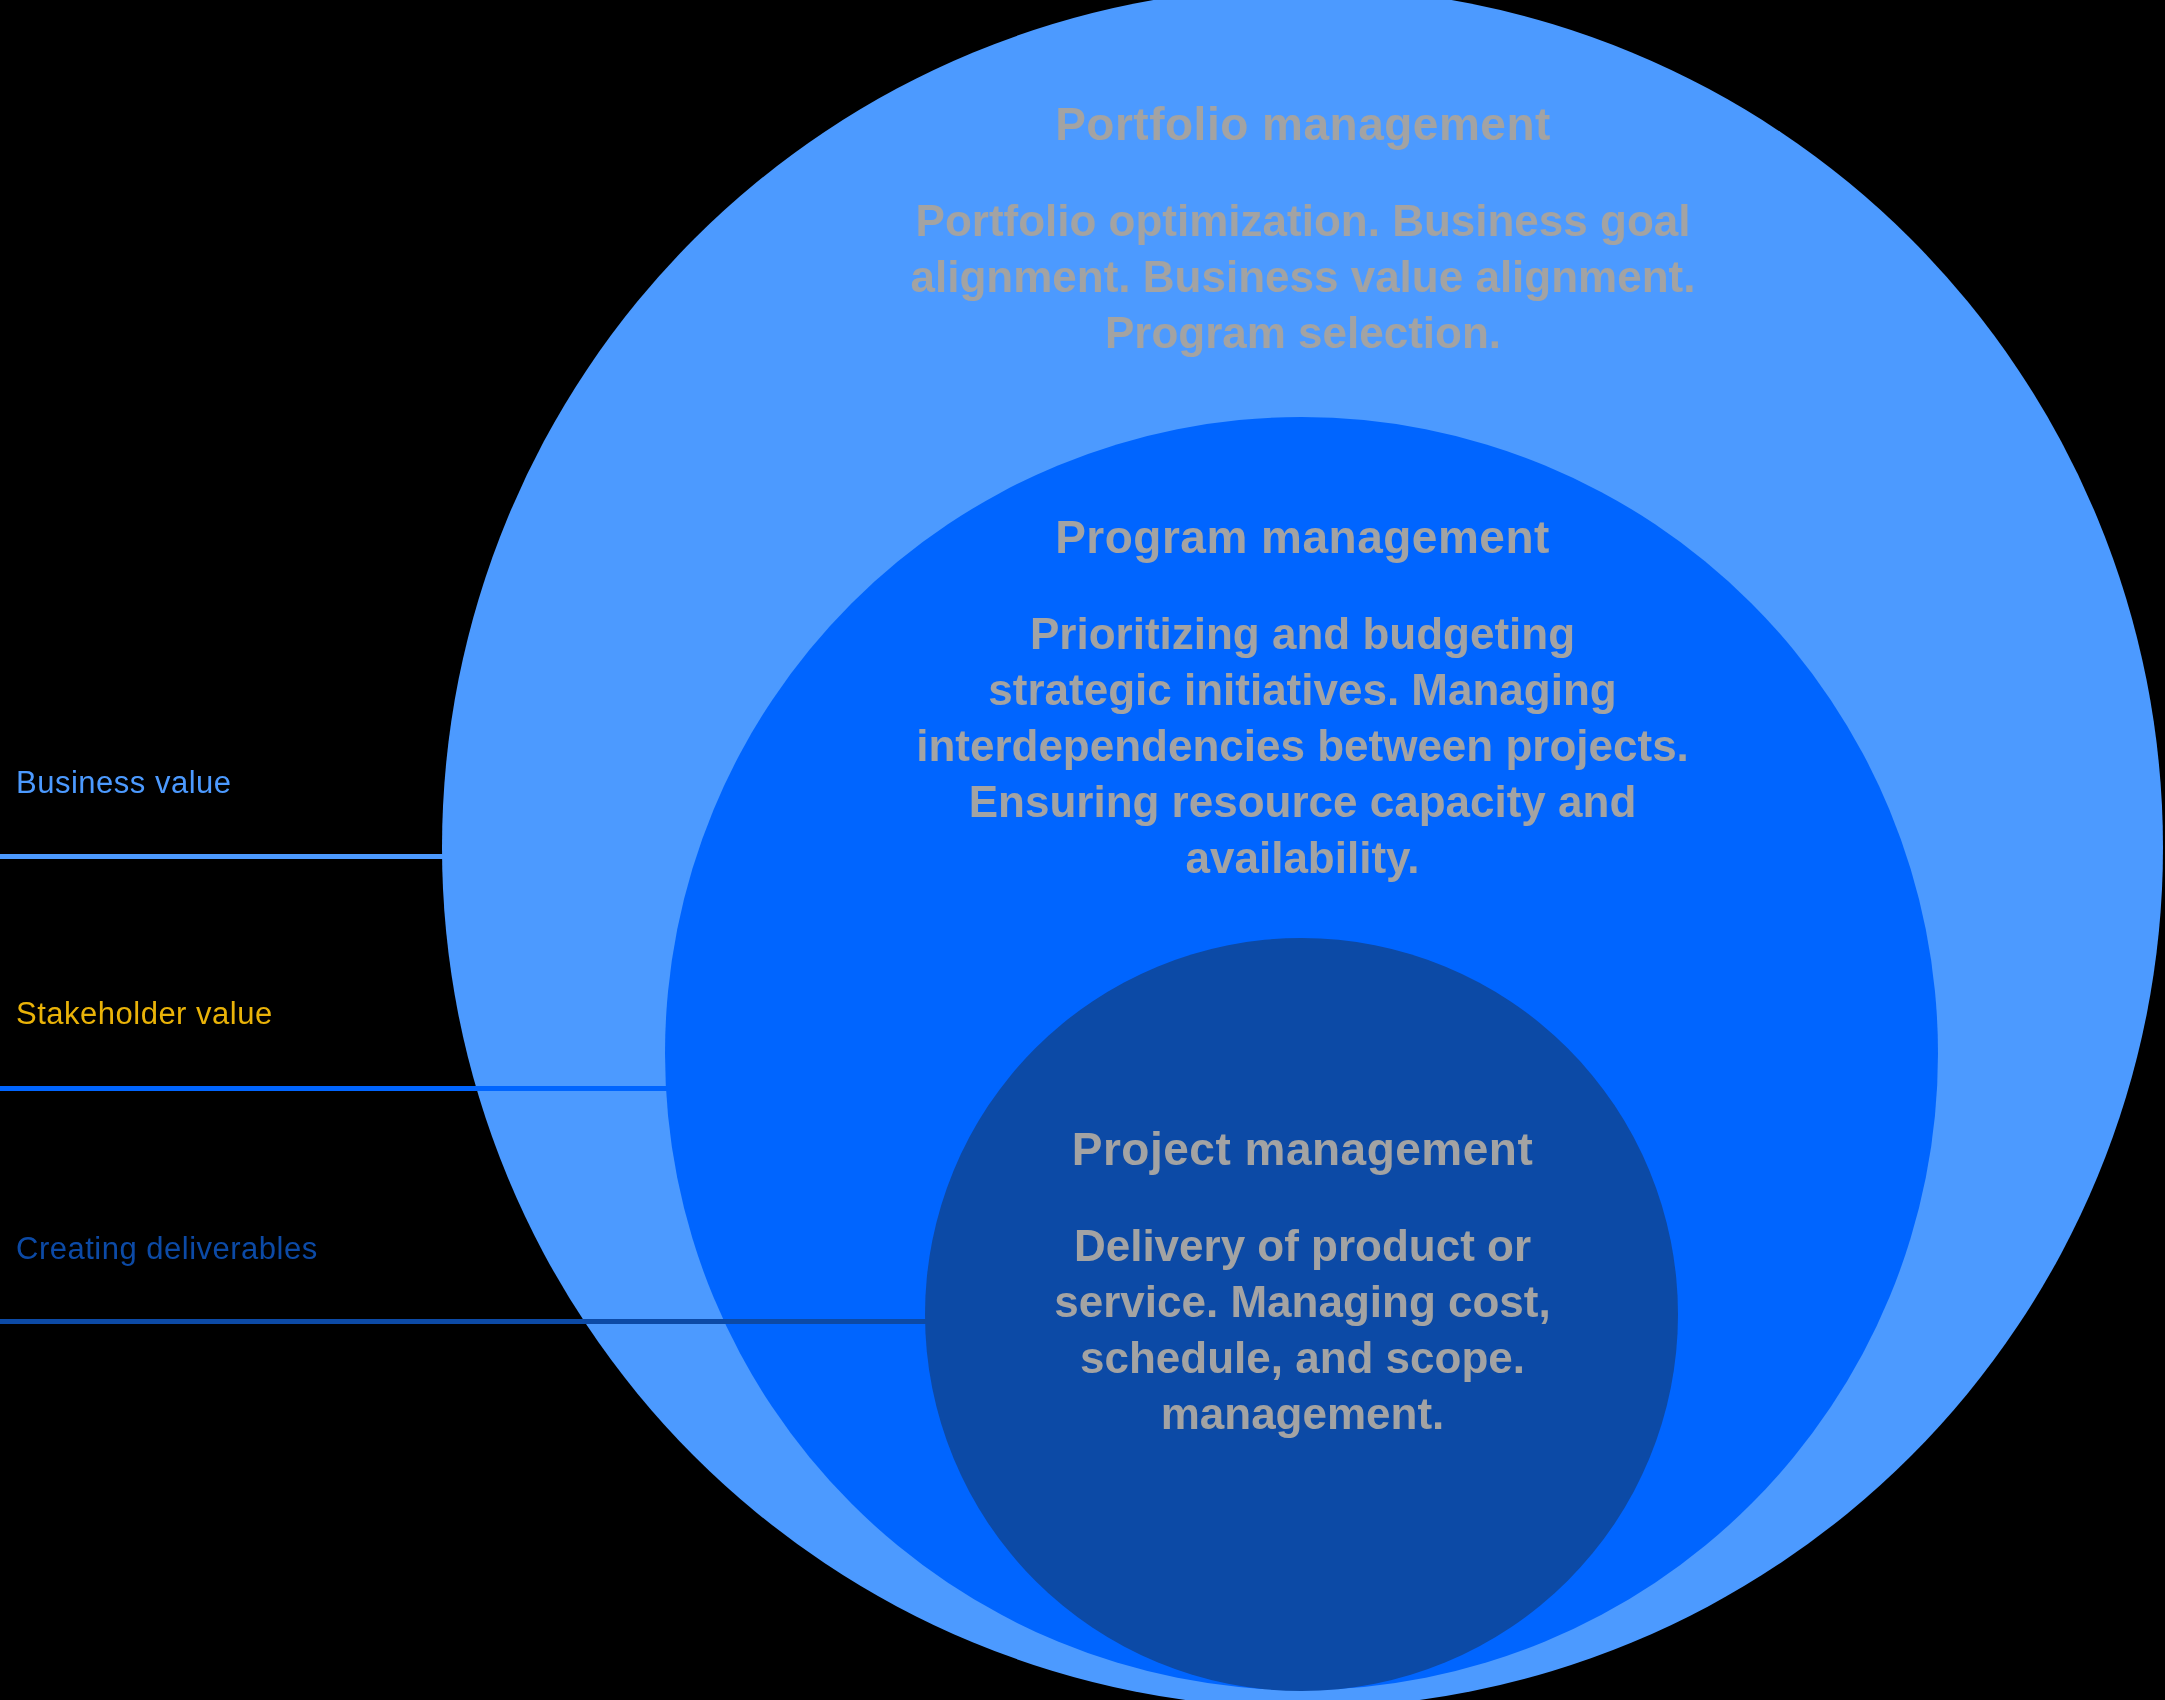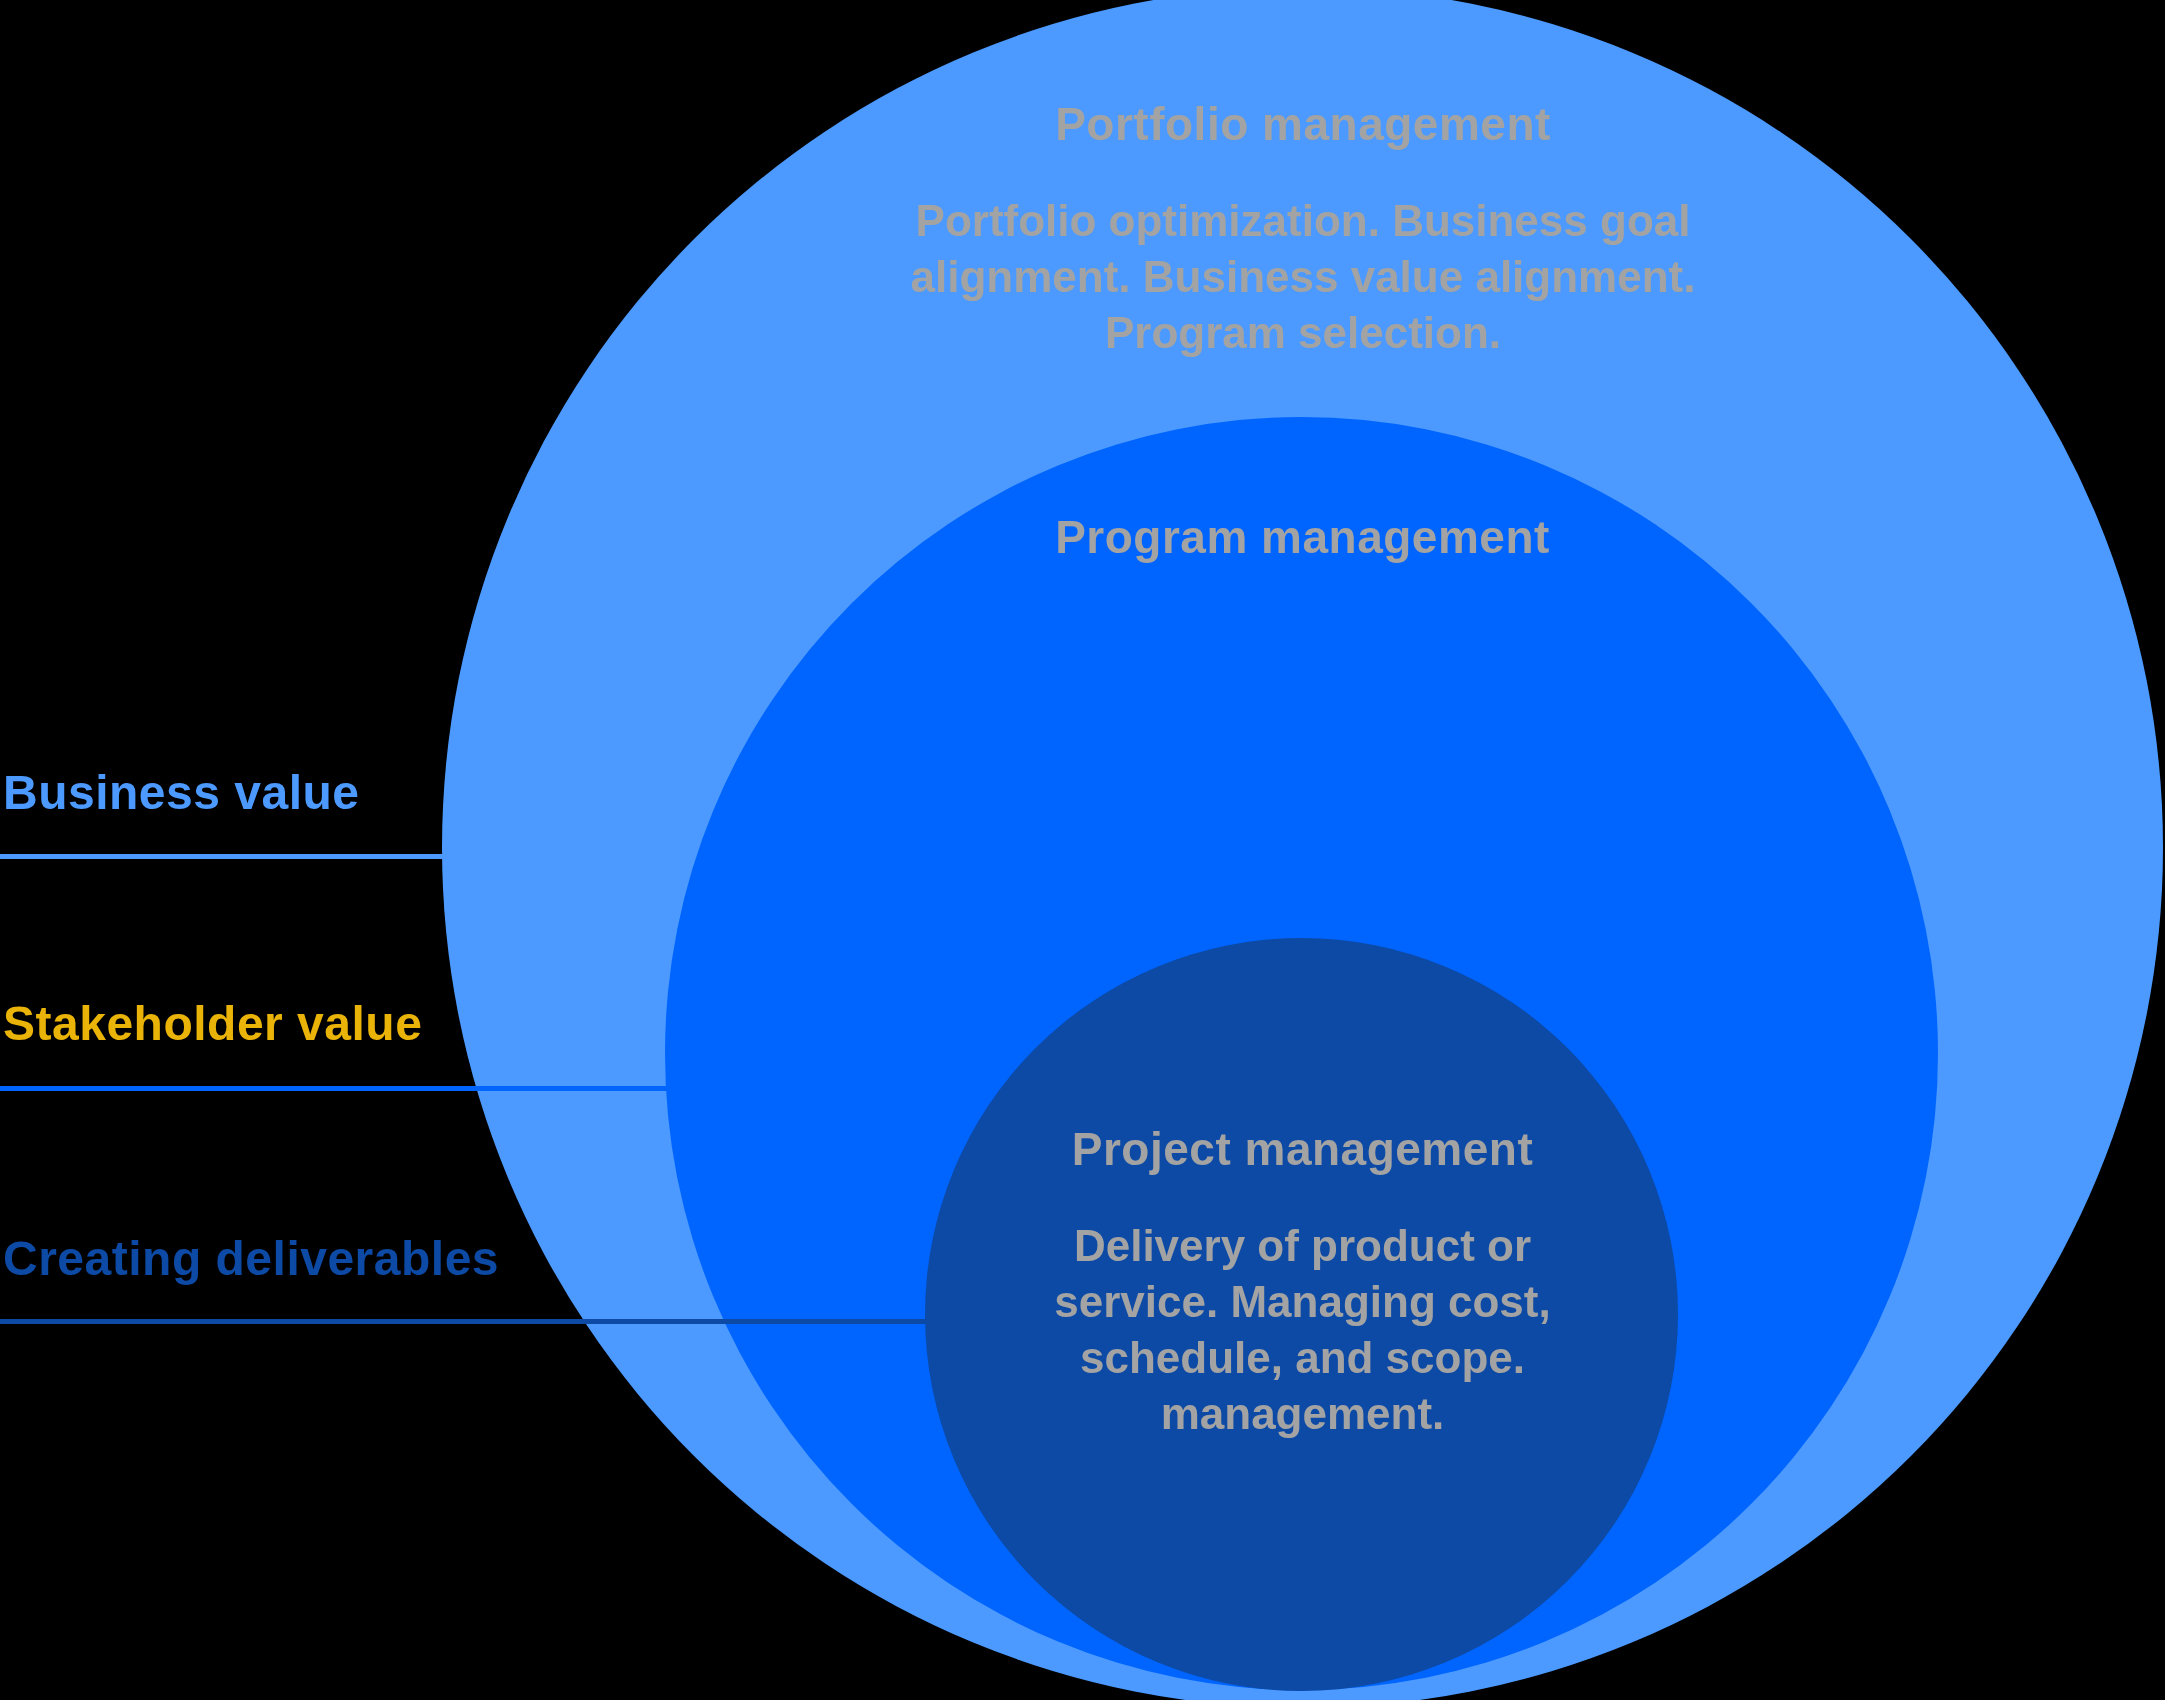--- a/index.html
+++ b/index.html
@@ -39,23 +39,23 @@
     margin-bottom: 42px;
   }
   .ring-desc {
     font-size: 44px;
     line-height: 56px;
     font-weight: bold;
   }
 
   .side-label {
     position: absolute;
-    left: 3px;
-    font-size: 48px;
-    font-weight: bold;
+    left: 16px;
+    font-size: 31px;
+    font-weight: normal;
     letter-spacing: 0.5px;
     white-space: nowrap;
   }
   #label-business    { top: 765px;  }
   #label-stakeholder { top: 996px; }
   #label-creating    { top: 1231px; }
 
   .side-line {
     position: absolute;
     left: 0;
@@ -92,20 +92,27 @@
     <div class="ring-title">Portfolio management</div>
     <div class="ring-desc">
       <div>Portfolio optimization. Business goal</div>
       <div>alignment. Business value alignment.</div>
       <div>Program selection.</div>
     </div>
   </div>
 
   <div class="ring-text" id="text-program">
     <div class="ring-title">Program management</div>
+    <div class="ring-desc">
+      <div>Prioritizing and budgeting</div>
+      <div>strategic initiatives. Managing</div>
+      <div>interdependencies between projects.</div>
+      <div>Ensuring resource capacity and</div>
+      <div>availability.</div>
+    </div>
   </div>
 
   <div class="ring-text" id="text-project">
     <div class="ring-title">Project management</div>
     <div class="ring-desc">
       <div>Delivery of product or</div>
       <div>service. Managing cost,</div>
       <div>schedule, and scope.</div>
       <div>management.</div>
     </div>

